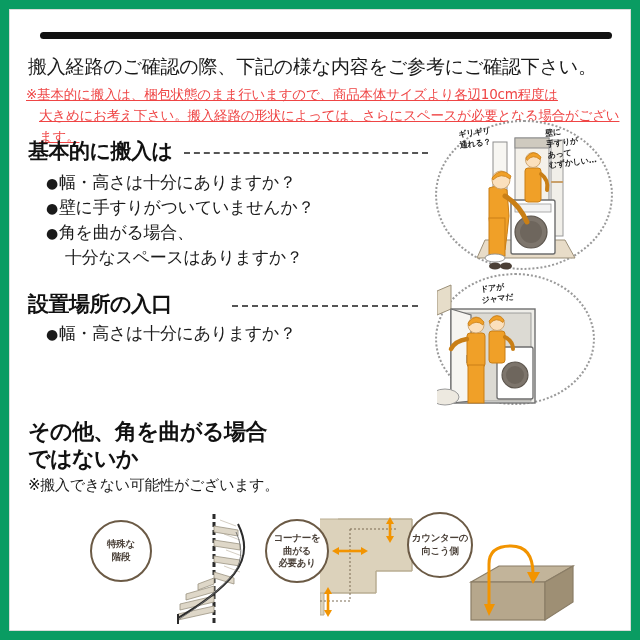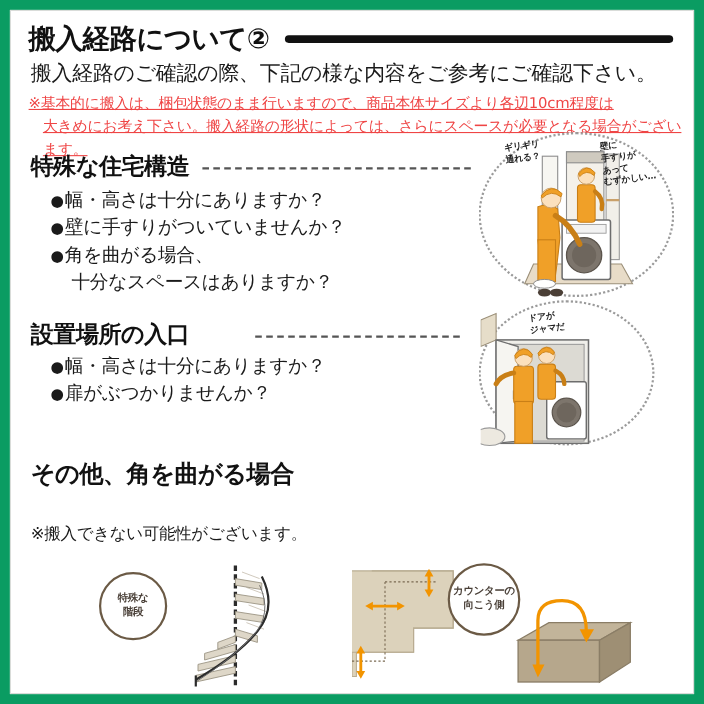--- a/index.html
+++ b/index.html
@@ -113,33 +113,32 @@
     transform: rotate(-7deg); white-space: pre;
   }
 </style>
 </head>
 <body>
 
 <div id="page">
  <div id="inner">
 
   <div class="title-row">
-    <span class="title-text">搬入経路について②</span>
     <span class="title-rule"></span>
   </div>
 
   <div class="lead">搬入経路のご確認の際、下記の様な内容をご参考にご確認下さい。</div>
 
   <div class="note-red">
     <span>※基本的に搬入は、梱包状態のまま行いますので、商品本体サイズより各辺10cm程度は</span>
     <span class="l2">大きめにお考え下さい。搬入経路の形状によっては、さらにスペースが必要となる場合がございます。</span>
   </div>
 
   <div class="sec-head" style="left:18px; top:128px; width:400px; height:26px;">
-    <span class="label">特殊な住宅構造</span>
+    <span class="label">基本的に搬入は</span>
     <span class="dash"></span>
   </div>
 
   <div class="bullets" style="left:36px; top:160px;">
     <div class="li">
       <span class="dot">●</span><span>幅・高さは十分にありますか？</span>
     </div>
     <div class="li">
       <span class="dot">●</span><span>壁に手すりがついていませんか？</span>
     </div>
@@ -196,23 +195,20 @@
 
   <div class="sec-head" style="left:18px; top:281px; width:390px; height:26px;gap:48px;">
     <span class="label">設置場所の入口</span>
     <span class="dash"></span>
   </div>
 
   <div class="bullets" style="left:36px; top:311px;">
     <div class="li">
       <span class="dot">●</span><span>幅・高さは十分にありますか？</span>
     </div>
-    <div class="li">
-      <span class="dot">●</span><span>扉がぶつかりませんか？</span>
-    </div>
   </div>
 
   <div class="illus" style="left:425px; top:263px; width:160px; height:132px;">
     <svg width="160" height="132" viewBox="0 0 160 132">
 
       <rect x="14" y="34" width="84" height="94" fill="#efeee9" stroke="#6f6f6f" stroke-width="1.4"></rect>
       <rect x="18" y="38" width="76" height="88" fill="#dcdad3" stroke="#8d8d8d" stroke-width="0.8"></rect>
 
       <polygon points="0,16 14,10 14,34 0,40" fill="#e6ddc9" stroke="#9b8f78" stroke-width="1"></polygon>
 
@@ -239,20 +235,21 @@
       </g>
 
       <ellipse cx="8" cy="122" rx="14" ry="8" fill="#ede9e0" stroke="#9a9a9a" stroke-width="1"></ellipse>
     </svg>
     <div class="hand" style="left:44px; top:8px;">ドアが
 ジャマだ</div>
   </div>
 
   <div class="s3-title">
     <div>その他、角を曲がる場合</div>
+    <div>ではないか</div>
   </div>
   <div class="s3-note">※搬入できない可能性がございます。</div>
 
   <div class="dia" style="left:128px; top:500px; width:115px; height:118px;">
     <svg width="115" height="118" viewBox="0 0 115 118">
       <line x1="76" y1="4" x2="76" y2="114" stroke="#2b2b2b" stroke-width="3" stroke-dasharray="5 3"></line>
       <g stroke="#cfc8bc" stroke-width="0.9">
         <line x1="82" y1="10" x2="98" y2="16"></line>
             <line x1="86" y1="24" x2="102" y2="30"></line>
         <line x1="88" y1="40" x2="104" y2="46"></line>
@@ -294,20 +291,25 @@
       </g>
       <g fill="#f29400">
         <polygon points="70,2 66,9 74,9"></polygon>
             <polygon points="70,28 66,21 74,21"></polygon>
         <polygon points="12,36 19,32 19,40"></polygon>
             <polygon points="48,36 41,32 41,40"></polygon>
         <polygon points="8,72 4,79 12,79"></polygon>
             <polygon points="8,102 4,95 12,95"></polygon>
       </g>
     </svg>
+    <div class="circ-label" style="left:-55px; top:4px; width:64px; height:64px;">
+      <span>コーナーを</span>
+      <span>曲がる</span>
+      <span>必要あり</span>
+    </div>
   </div>
 
   <div class="dia" style="left:455px; top:530px; width:130px; height:90px;">
     <svg width="130" height="90" viewBox="0 0 130 90">
       <polygon points="6,42 34,26 108,26 80,42" fill="#c2b49a" stroke="#8a7d66" stroke-width="1.2"></polygon>
       <rect x="6" y="42" width="74" height="38" fill="#b6a78c" stroke="#8a7d66" stroke-width="1.2"></rect>
       <polygon points="80,42 108,26 108,62 80,80" fill="#9e8f74" stroke="#8a7d66" stroke-width="1.2"></polygon>
       <path d="M24 70 V24 q0 -18 22 -18 q22 0 22 28" stroke="#f29400" stroke-width="3" fill="none"></path>
       <polygon points="68,44 62,32 75,32" fill="#f29400"></polygon>
       <polygon points="24,76 19,64 30,64" fill="#f29400"></polygon>

